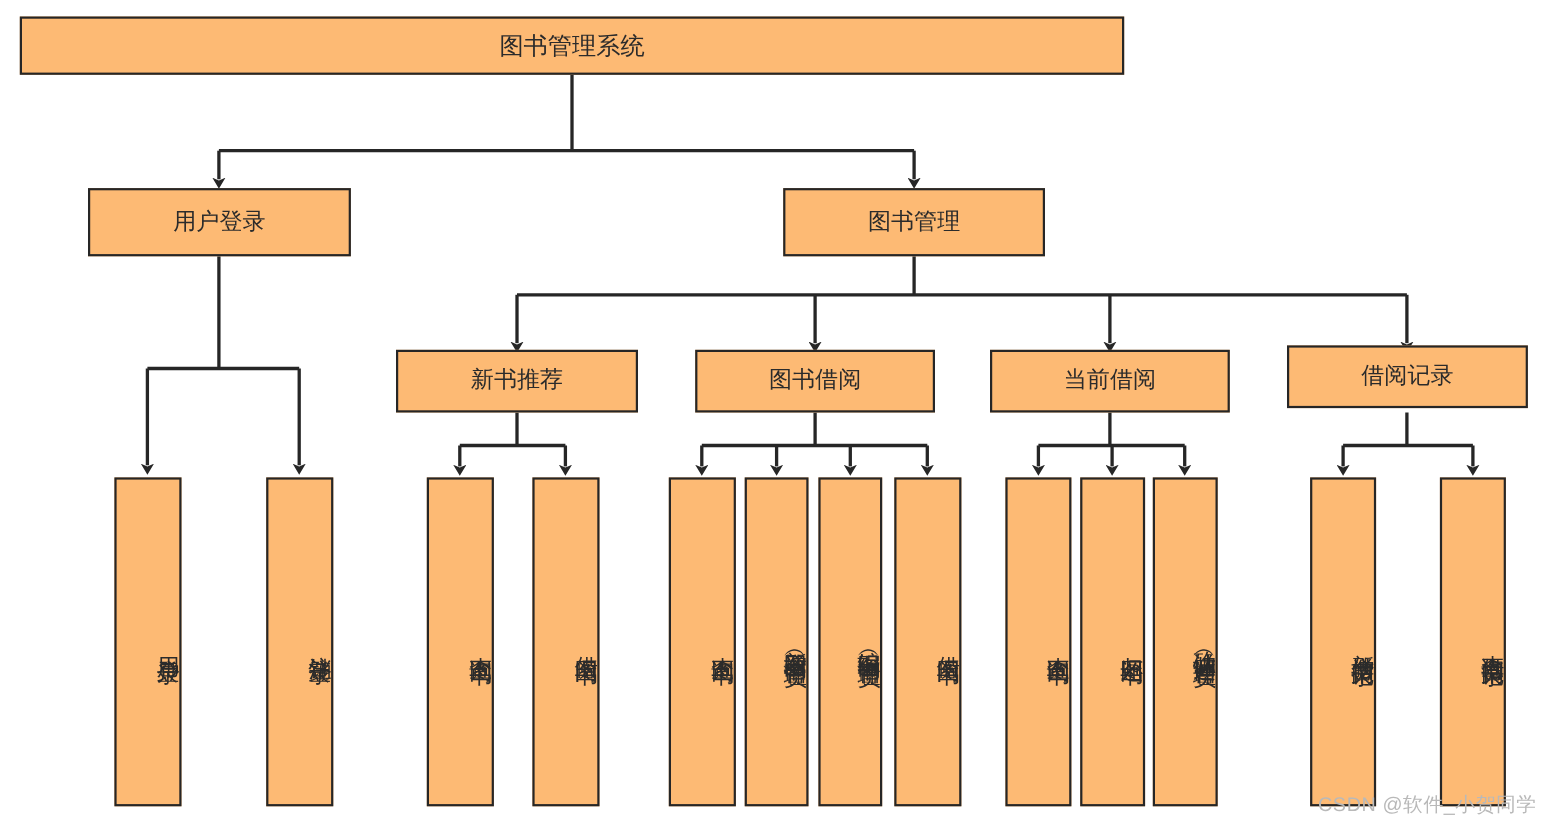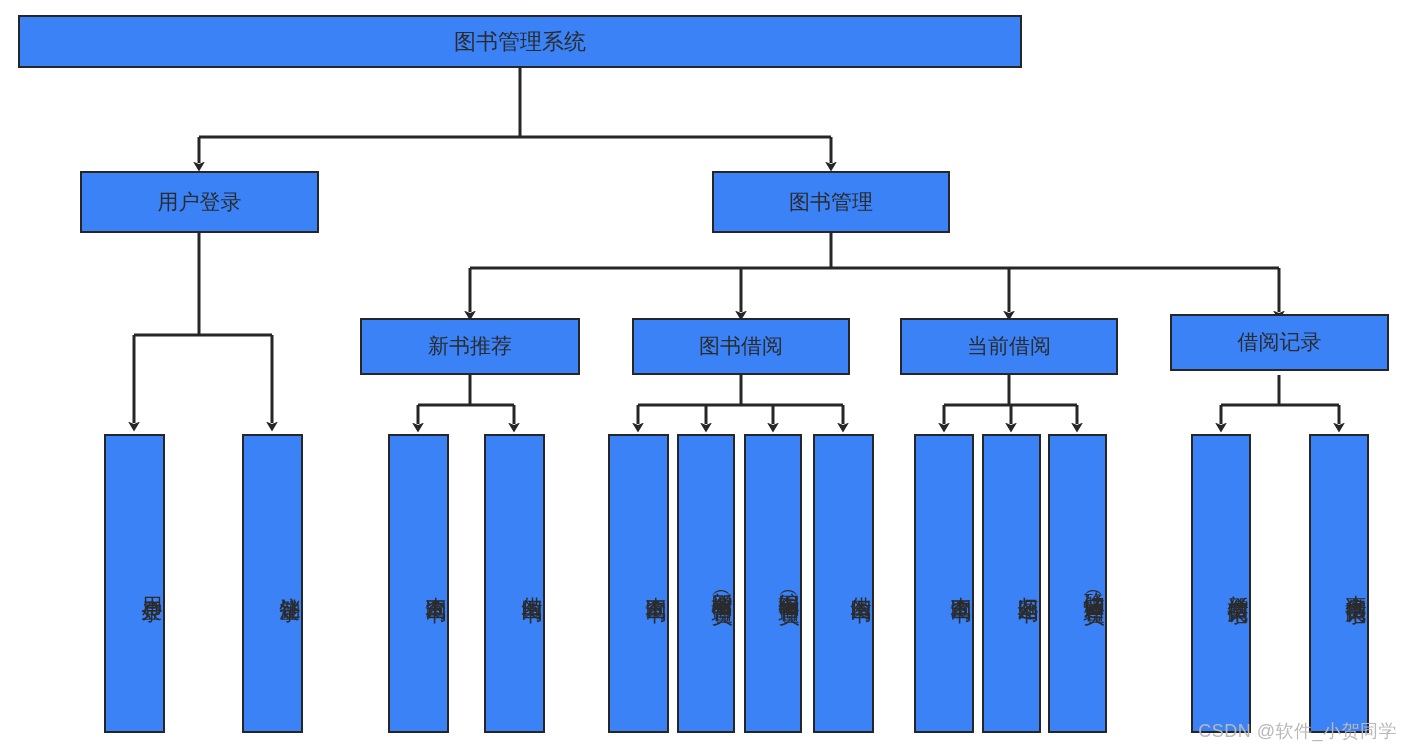--- a/index.html
+++ b/index.html
@@ -21,21 +21,21 @@
     position: absolute;
     left: 0;
     top: 0;
     width: 1405px;
     height: 747px;
   }
   .node {
     position: absolute;
     box-sizing: border-box;
     border: 2px solid #262626;
-    background: #3b82f6;
+    background: #fdba74;
     color: #2b2b2b;
     display: flex;
     align-items: center;
     justify-content: center;
     text-align: center;
     line-height: 1.08;
   }
   .node.h {
     font-size: 21px;
   }

